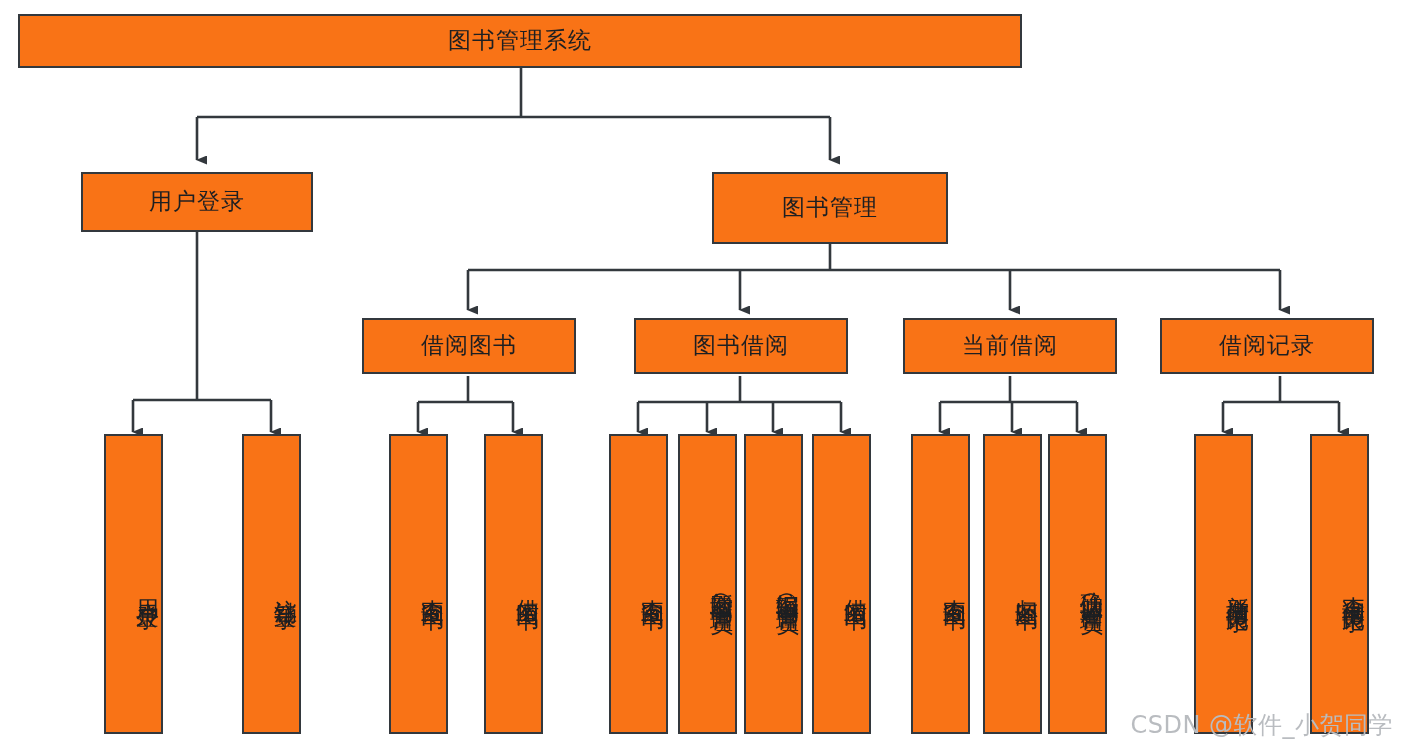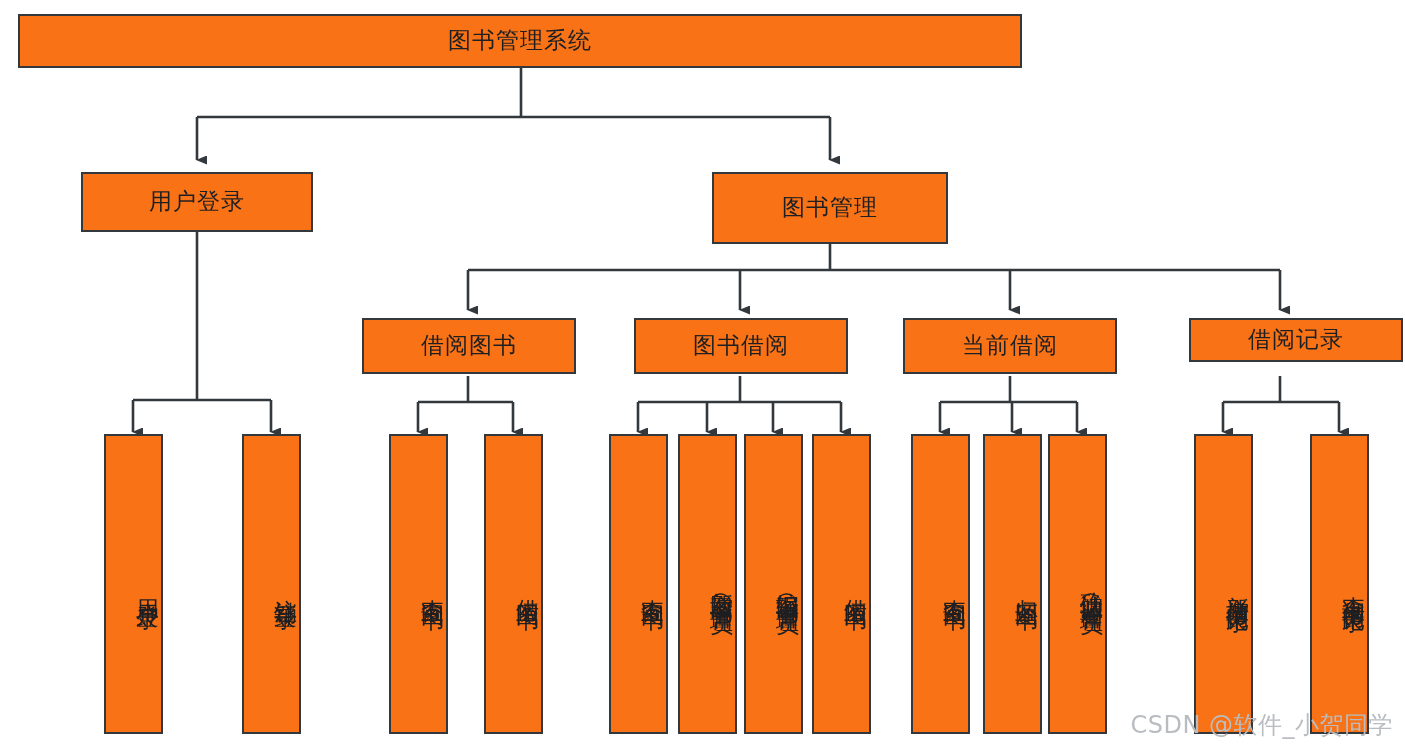--- a/index.html
+++ b/index.html
@@ -129,21 +129,21 @@
 
   <div class="node node-h" style="left:362px; top:318px; width:214px; height:56px;">
     <span>借阅图书</span>
   </div>
   <div class="node node-h" style="left:634px; top:318px; width:214px; height:56px;">
     <span>图书借阅</span>
   </div>
   <div class="node node-h" style="left:903px; top:318px; width:214px; height:56px;">
     <span>当前借阅</span>
   </div>
-  <div class="node node-h" style="left:1189px; top:318px; width:214px; height:44px;">
+  <div class="node node-h" style="left:1160px; top:318px; width:214px; height:56px;">
     <span>借阅记录</span>
   </div>
 
   <div class="node node-v" style="left:104px; top:434px; width:59px; height:300px;">
     <span>用户登录</span>
   </div>
   <div class="node node-v" style="left:242px; top:434px; width:59px; height:300px;">
     <span>注销登录</span>
   </div>
 

